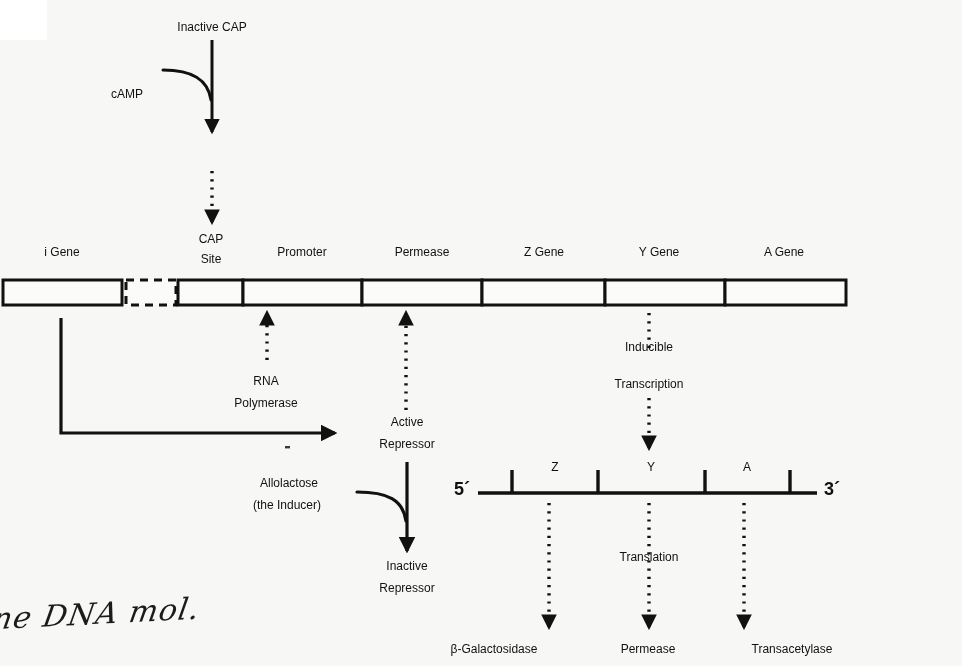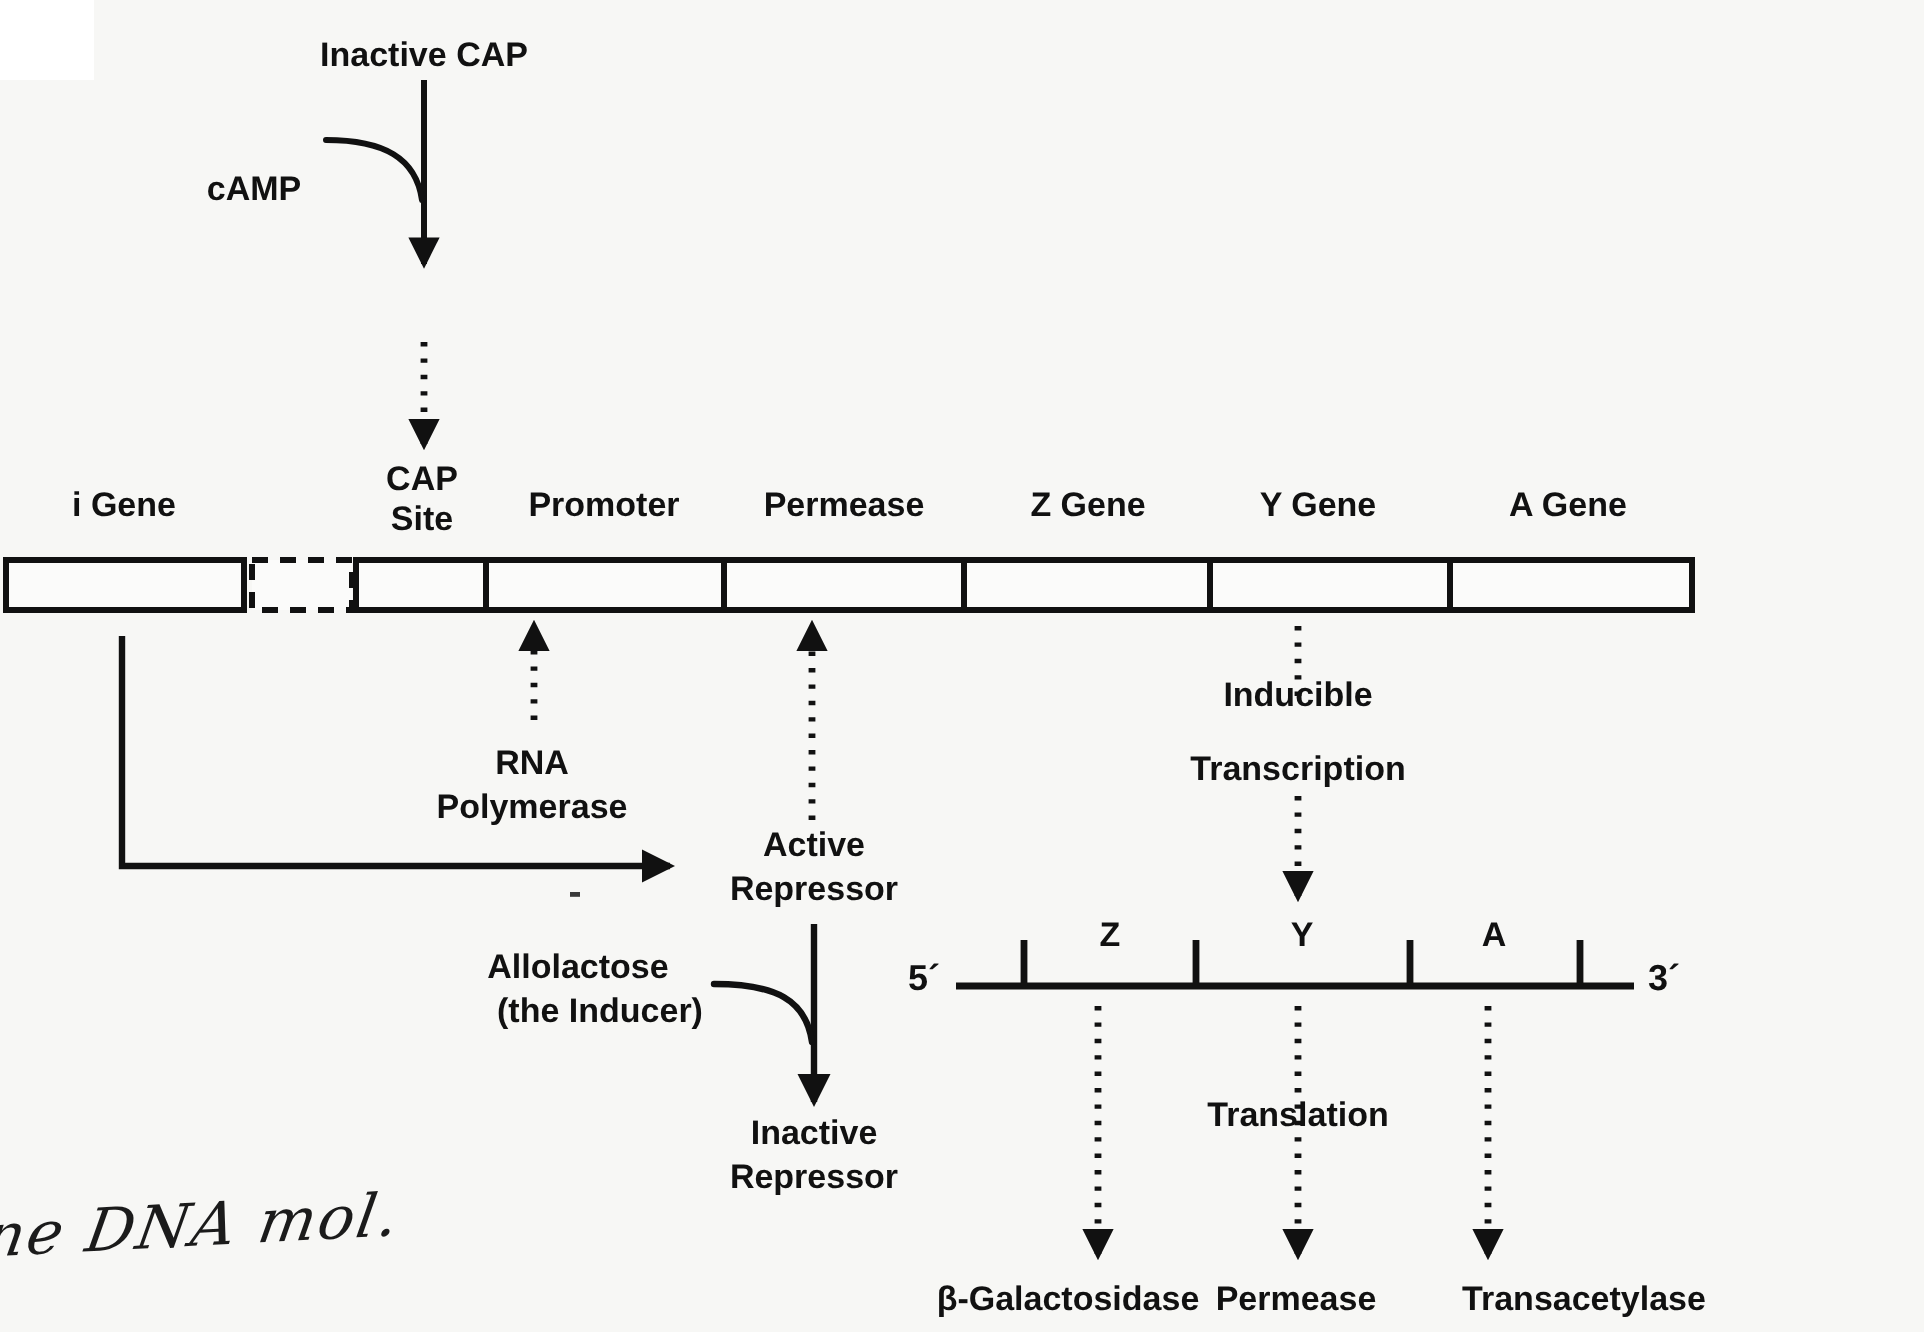--- a/index.html
+++ b/index.html
@@ -26,22 +26,22 @@
   svg.layer{
     position:absolute;
     left:0; top:0;
     width:962px; height:666px;
     pointer-events:none;
   }
   .lbl{
     position:absolute;
     color:#111111;
     font-family:"Liberation Sans", sans-serif;
-    font-weight:700;
-    font-size:17px;
+    font-weight:400;
+    font-size:12px;
     line-height:21px;
     white-space:pre;
     text-align:center;
     transform:translateX(-50%);
   }
   .lbl.prime{font-size:18px;font-weight:700;}
   .handwriting{
     position:absolute;
     color:#1b1b1b;
     font-family:"DejaVu Serif", serif;
@@ -133,36 +133,36 @@
 
   <div class="lbl" style="left:784px; top:242px;">A Gene</div>
 
   <div class="lbl" style="left:266px; top:371px;">RNA</div>
   <div class="lbl" style="left:266px; top:393px;">Polymerase</div>
 
   <div class="lbl" style="left:407px; top:412px;">Active</div>
   <div class="lbl" style="left:407px; top:434px;">Repressor</div>
 
   <div class="lbl" style="left:289px; top:473px;">Allolactose</div>
-  <div class="lbl" style="left:300px; top:495px;text-align:right;">(the Inducer)</div>
+  <div class="lbl" style="left:287px; top:495px;text-align:right;">(the Inducer)</div>
 
   <div class="lbl" style="left:407px; top:556px;">Inactive</div>
   <div class="lbl" style="left:407px; top:578px;">Repressor</div>
 
   <div class="lbl" style="left:649px; top:337px;">Inducible</div>
   <div class="lbl" style="left:649px; top:374px;text-align:center;">Transcription</div>
 
   <div class="lbl prime" style="left:462px; top:479px;">5´</div>
   <div class="lbl prime" style="left:832px; top:479px;">3´</div>
 
   <div class="lbl" style="left:555px; top:457px;">Z</div>
   <div class="lbl" style="left:651px; top:457px;">Y</div>
   <div class="lbl" style="left:747px; top:457px;">A</div>
 
   <div class="lbl" style="left:649px; top:547px;">Translation</div>
 
-  <div class="lbl" style="left:494px; top:639px;margin-left:40px;">β-Galactosidase</div>
+  <div class="lbl" style="left:494px; top:639px;">β-Galactosidase</div>
   <div class="lbl" style="left:648px; top:639px;">Permease</div>
   <div class="lbl" style="left:792px; top:639px;">Transacetylase</div>
 
   <div class="handwriting" style="left:-6px; top:596px;">ne DNA mol.</div>
 
 </div>
 
 </body></html>

